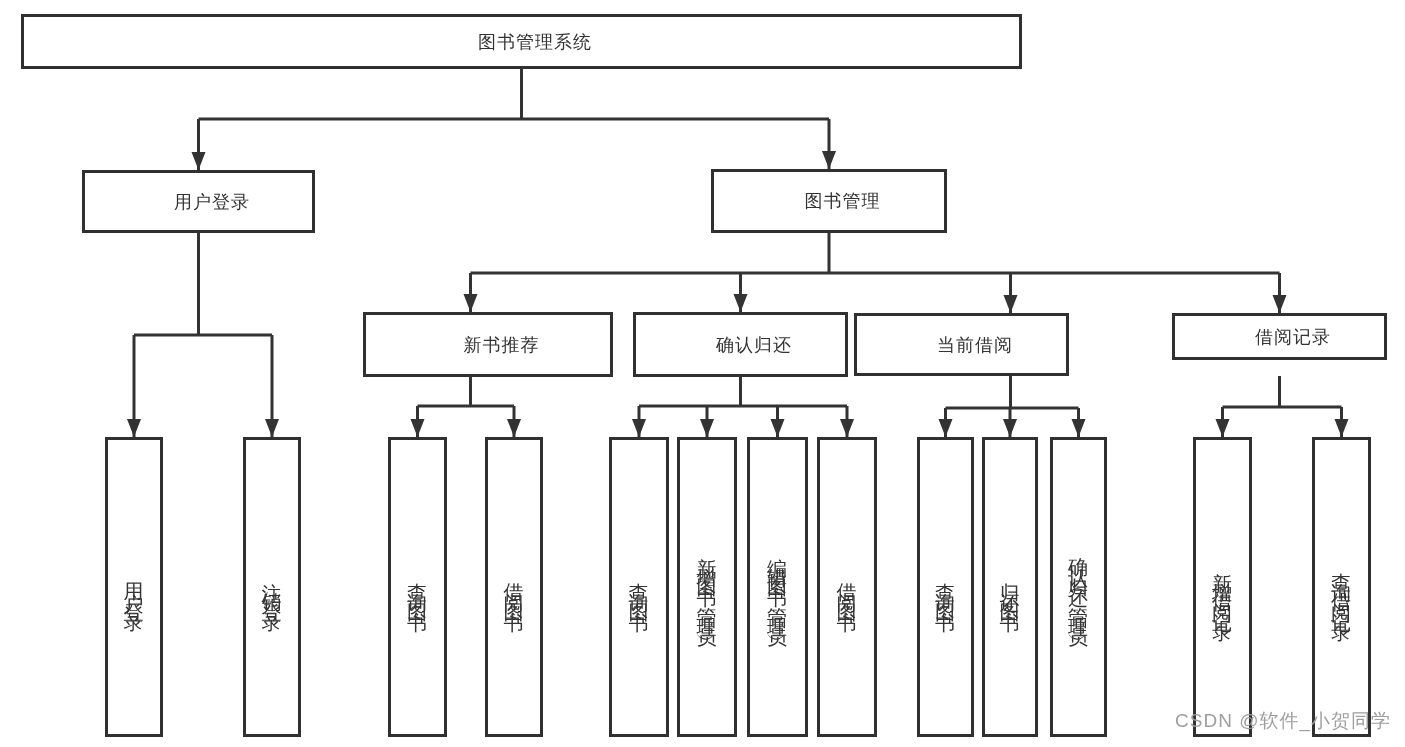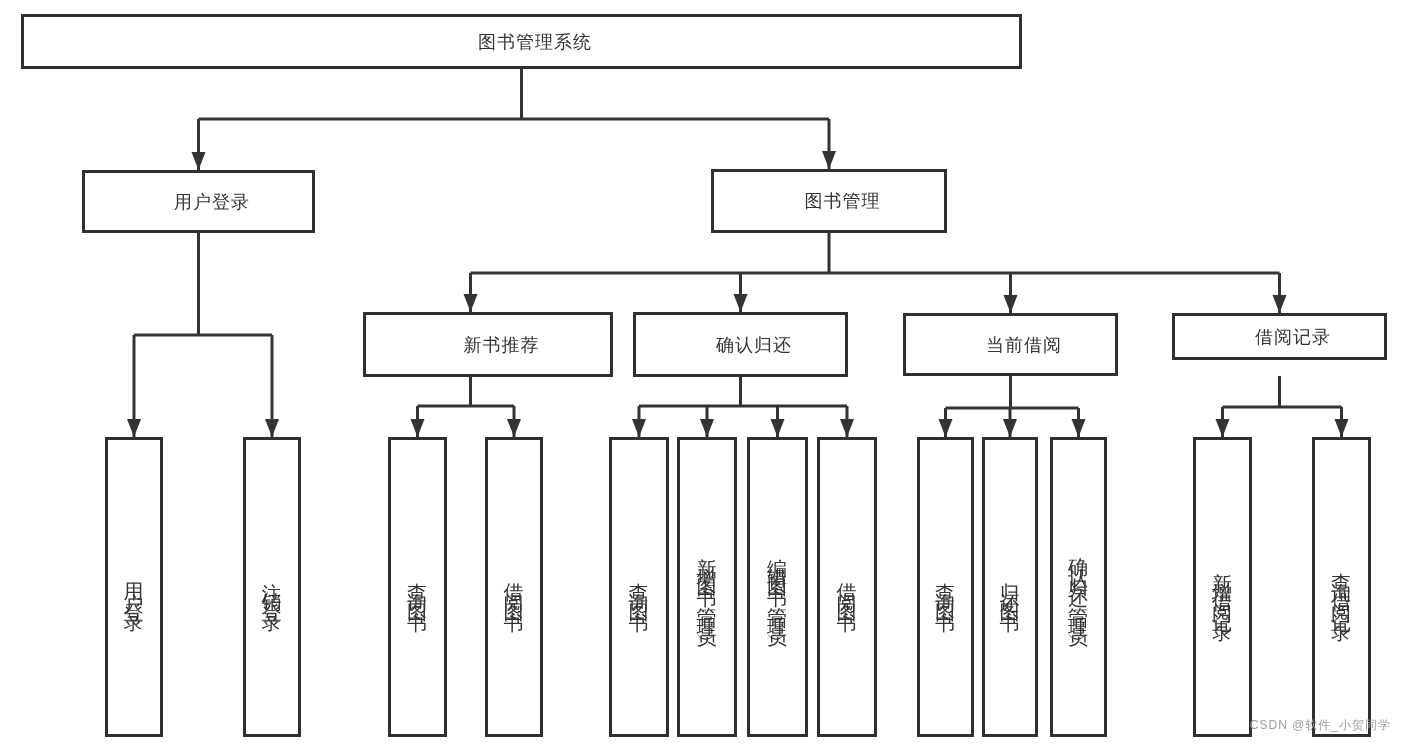--- a/index.html
+++ b/index.html
@@ -54,21 +54,21 @@
     font-size: 20px;
     letter-spacing: 10px;
     line-height: 1;
     color: var(--text);
     white-space: nowrap;
   }
   .watermark {
     position: absolute;
     right: 14px;
     bottom: 13px;
-    font-size: 12px;
+    font-size: 19px;
     color: var(--watermark);
     letter-spacing: 1px;
     white-space: nowrap;
   }
 </style>
 </head>
 <body>
 
 <div class="canvas">
 
@@ -127,21 +127,21 @@
     </g>
   </svg>
 
   <div class="node" style="left:21px; top:14px; width:1001px; height:55px;">图书管理系统</div>
 
   <div class="node" style="left:82px; top:170px; width:233px; height:63px;">用户登录</div>
   <div class="node" style="left:711px; top:169px; width:236px; height:64px;">图书管理</div>
 
   <div class="node" style="left:363px; top:312px; width:250px; height:65px;">新书推荐</div>
   <div class="node" style="left:633px; top:312px; width:215px; height:65px;">确认归还</div>
-  <div class="node" style="left:903px; top:313px; width:215px; height:63px;">当前借阅</div>
+  <div class="node" style="left:854px; top:313px; width:215px; height:63px;">当前借阅</div>
   <div class="node" style="left:1172px; top:313px; width:215px; height:47px;">借阅记录</div>
 
   <div class="leaf" style="left:105px; width:58px;">
     <span class="vtext">用户登录</span>
   </div>
   <div class="leaf" style="left:243px; width:58px;">
     <span class="vtext">注销登录</span>
   </div>
 
   <div class="leaf" style="left:388px; width:59px;">

